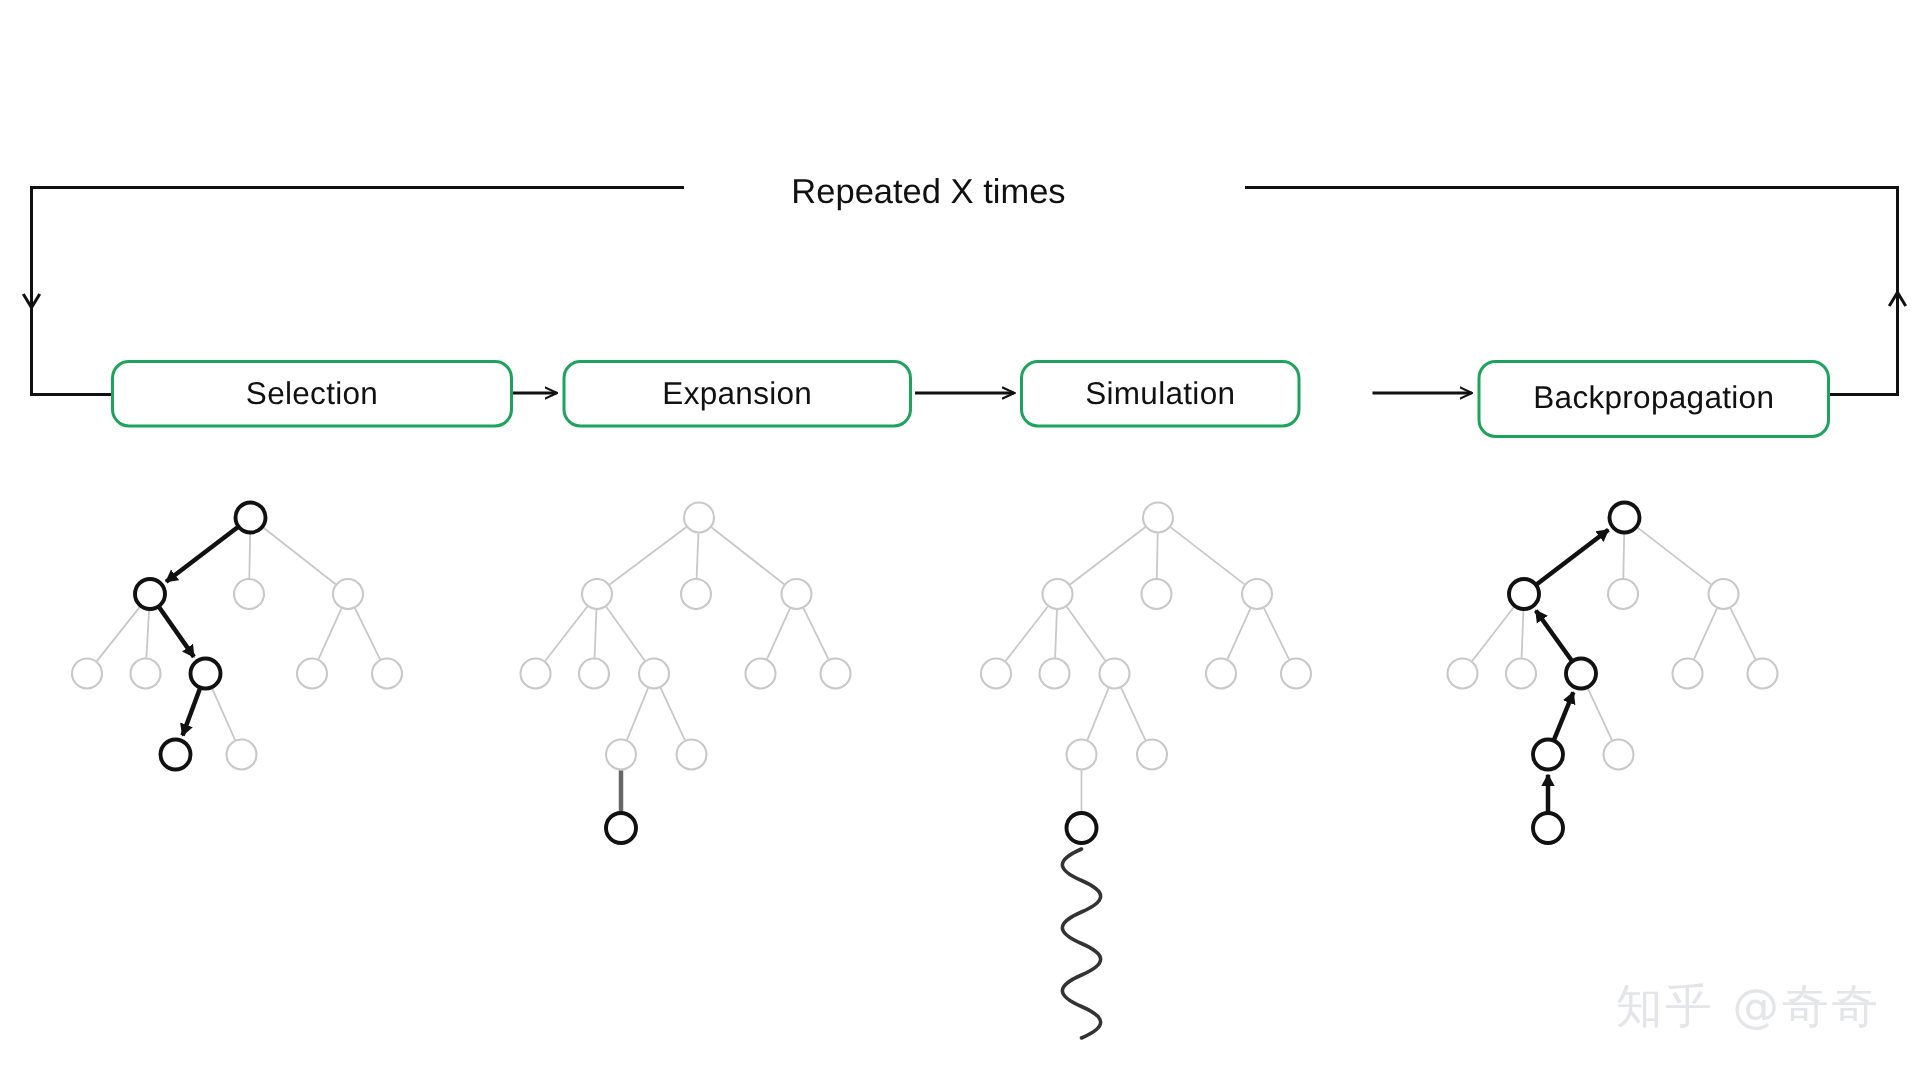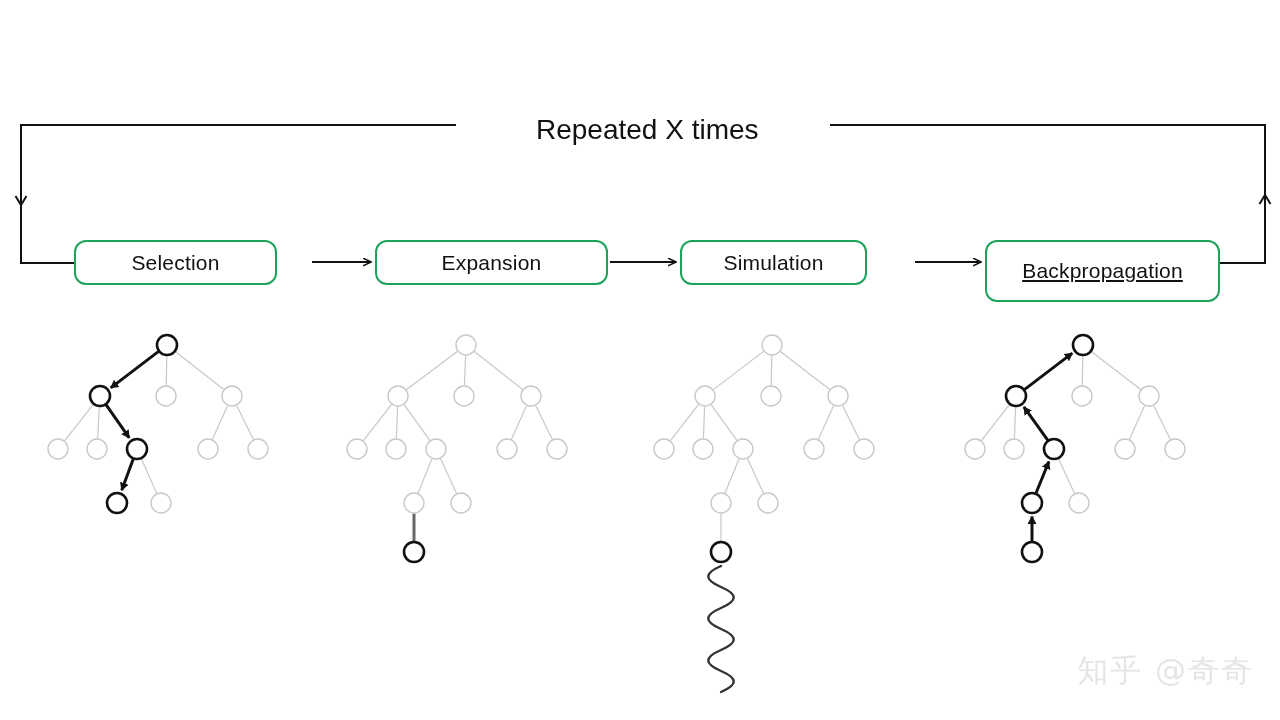--- a/index.html
+++ b/index.html
@@ -29,33 +29,33 @@
     box-sizing: border-box;
     border: 2.5px solid #1ea35c;
     border-radius: 12px;
     background: #ffffff;
     font-family: "Liberation Sans", sans-serif;
     font-size: 21px;
     color: #111111;
     letter-spacing: 0.2px;
     white-space: nowrap;
   }
-  #stage-selection   { left: 74px;  top: 240px; width: 203px; height: 45px; }
+  #stage-selection   { left: 74px;  top: 240px; width: 268px; height: 45px; }
   #stage-expansion   { left: 375px; top: 240px; width: 233px; height: 45px; border-radius: 12px; }
   #stage-simulation  { left: 680px; top: 240px; width: 187px; height: 45px; }
-  #stage-backprop    { left: 985px; top: 240px; width: 235px; height: 62px; text-decoration: underline; }
+  #stage-backprop    { left: 985px; top: 240px; width: 235px; height: 52px; }
 
   #loop-caption {
     position: absolute;
-    left: 536px;
+    left: 519px;
     top: 114px;
     width: 200px;
     text-align: center;
     font-family: "Liberation Sans", sans-serif;
-    font-size: 28px;
+    font-size: 23px;
     color: #111111;
     white-space: nowrap;
   }
   #watermark {
     position: absolute;
     right: 26px;
     bottom: 28px;
     font-family: "DejaVu Sans", sans-serif;
     font-size: 31px;
     color: #e3e5e8;

